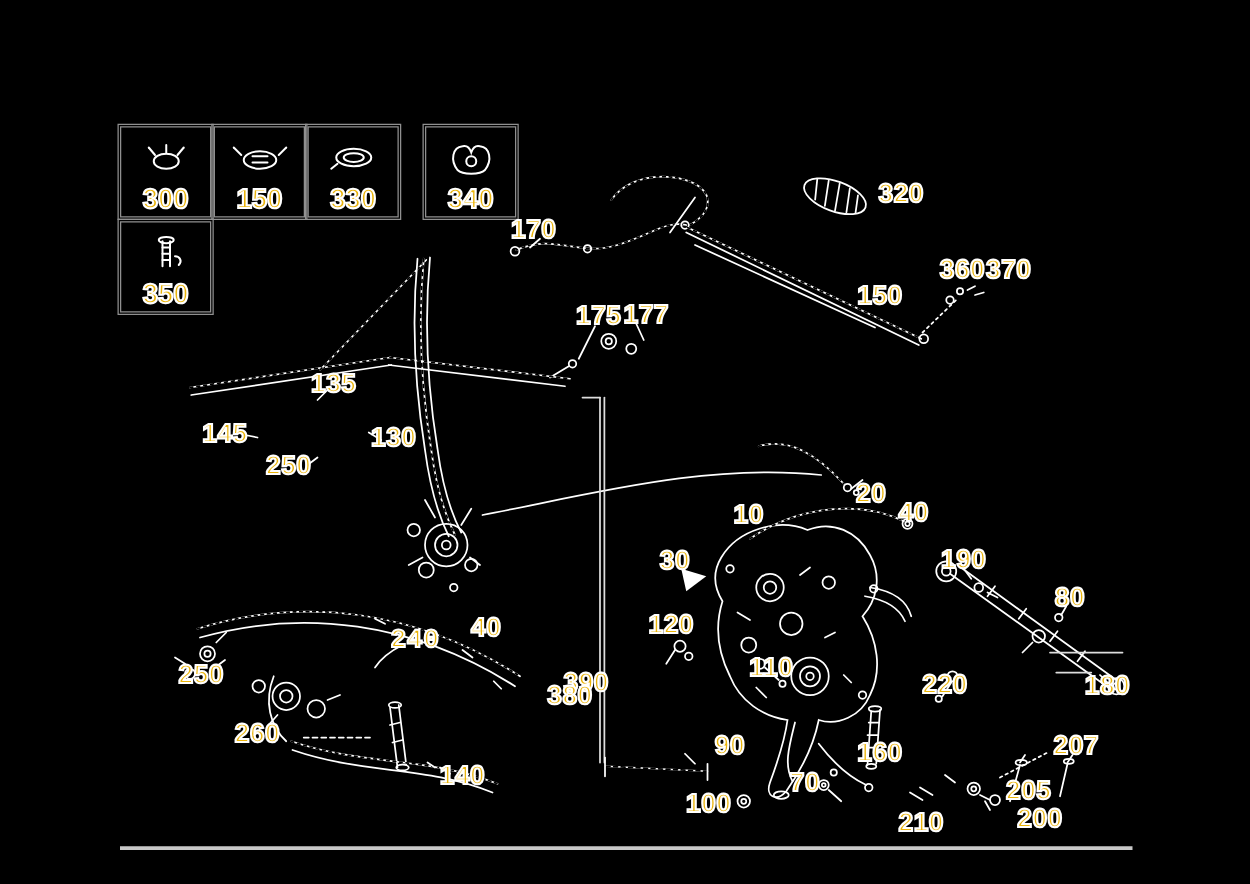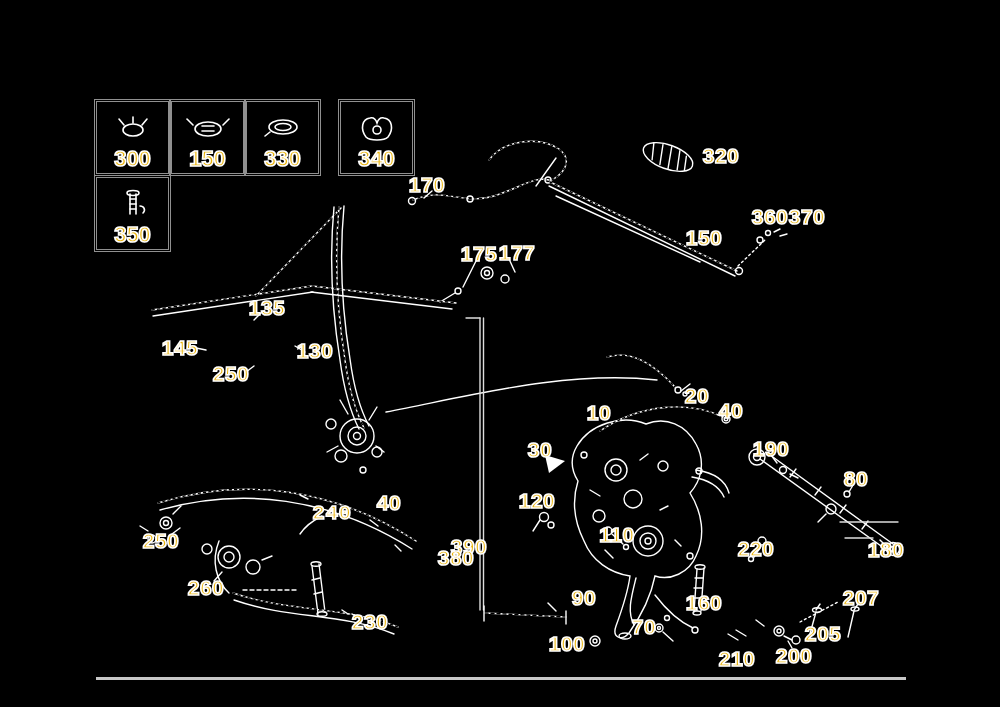--- a/index.html
+++ b/index.html
@@ -383,28 +383,28 @@
       <div class="part-label" style="left: 731px; top: 410px;">40</div>
       <div class="part-label" style="left: 540px; top: 449px;">30</div>
       <div class="part-label" style="left: 537px; top: 500px;">120</div>
       <div class="part-label" style="left: 771px; top: 448px;">190</div>
       <div class="part-label" style="left: 856px; top: 478px;">80</div>
       <div class="part-label" style="left: 756px; top: 548px;">220</div>
       <div class="part-label" style="left: 886px; top: 549px;">180</div>
       <div class="part-label" style="left: 161px; top: 540px;">250</div>
       <div class="part-label" style="left: 332px; top: 513px; font-family: Liberation Mono, monospace;">240</div>
       <div class="part-label" style="left: 206px; top: 587px;">260</div>
-      <div class="part-label" style="left: 370px; top: 621px;">230</div>
+      <div class="part-label" style="left: 370px; top: 621px;">140</div>
       <div class="part-label" style="left: 425px; top: 546px; margin-left: 44px;">390</div>
       <div class="part-label" style="left: 456px; top: 557px;">380</div>
       <div class="part-label" style="left: 585px; top: 534px; margin-left: 32px;">110</div>
       <div class="part-label" style="left: 544px; top: 597px; margin-left: 40px;">90</div>
       <div class="part-label" style="left: 567px; top: 643px;">100</div>
       <div class="part-label" style="left: 644px; top: 626px;">70</div>
       <div class="part-label" style="left: 704px; top: 602px;">160</div>
       <div class="part-label" style="left: 823px; top: 597px; margin-top: 36px;">205</div>
       <div class="part-label" style="left: 861px; top: 597px;">207</div>
       <div class="part-label" style="left: 737px; top: 658px;">210</div>
-      <div class="part-label" style="left: 794px; top: 655px;">200</div>
+      <div class="part-label" style="left: 832px; top: 655px;">200</div>
     </div>
 
   <div class="bottom-rule"></div>
 </div>
 
 </body></html>

